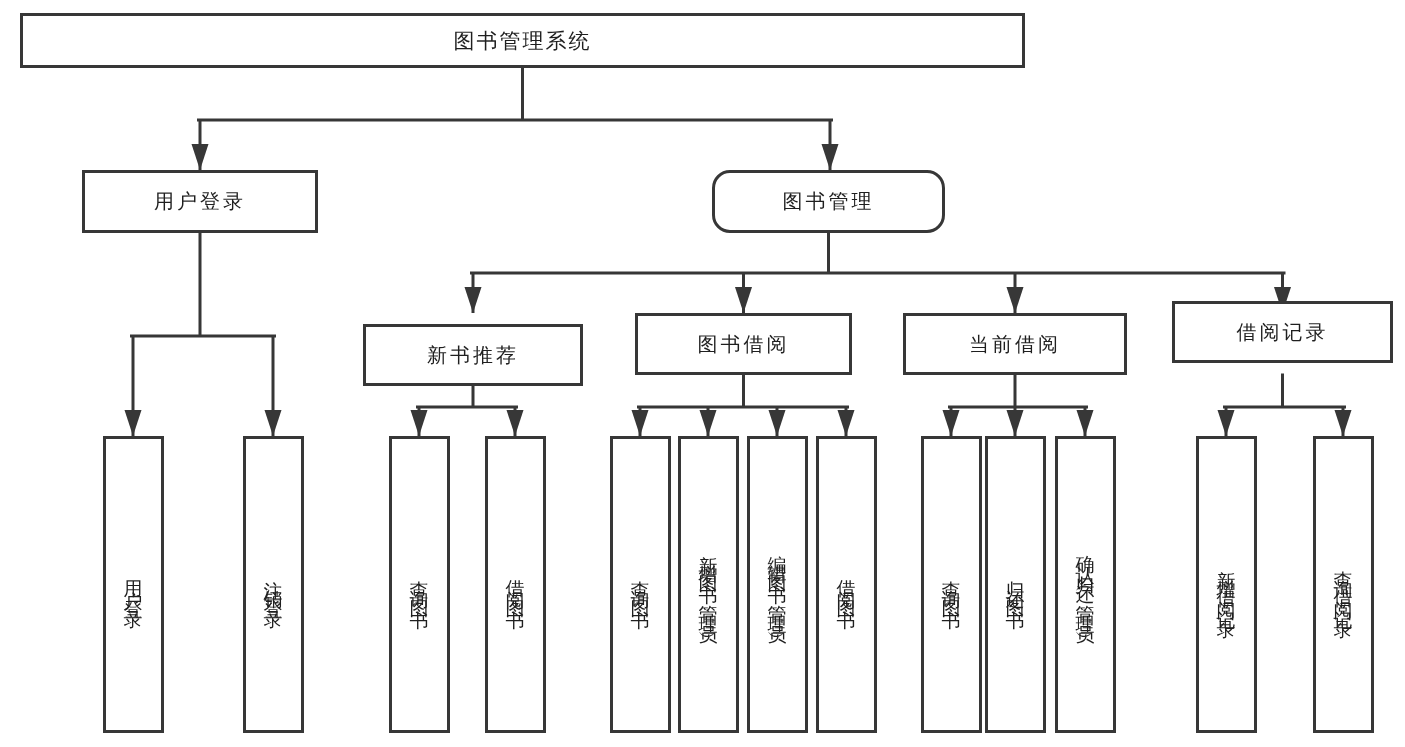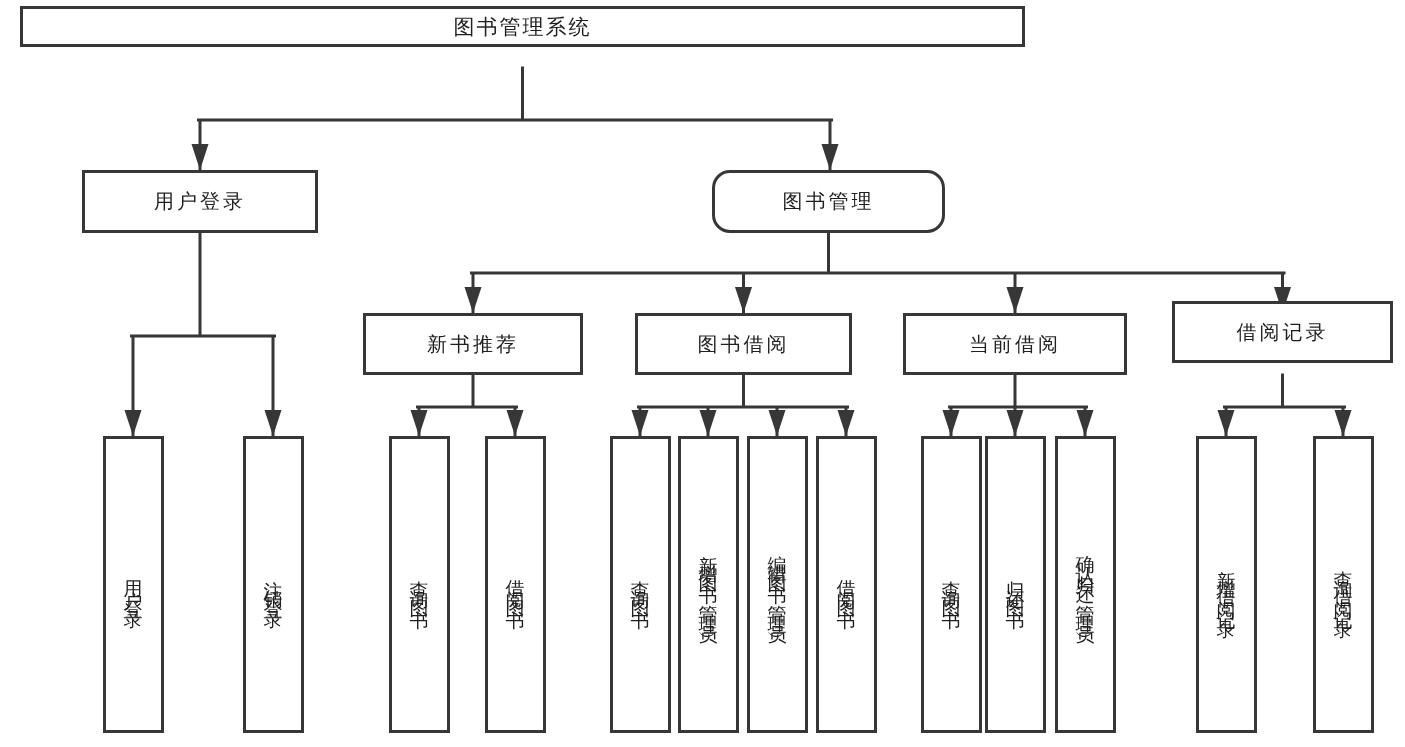--- a/index.html
+++ b/index.html
@@ -96,32 +96,32 @@
     <path d="M1015 375V407 M949.5 407H1086.5" stroke="#373737" stroke-width="3" stroke-linecap="square" fill="none"></path>
     <line x1="951" y1="407" x2="951" y2="436" stroke="#373737" stroke-width="3" marker-end="url(#arrow)"></line>
     <line x1="1015" y1="407" x2="1015" y2="436" stroke="#373737" stroke-width="3" marker-end="url(#arrow)"></line>
     <line x1="1085" y1="407" x2="1085" y2="436" stroke="#373737" stroke-width="3" marker-end="url(#arrow)"></line>
 
     <path d="M1282.5 375V407 M1224.5 407H1344.5" stroke="#373737" stroke-width="3" stroke-linecap="square" fill="none"></path>
     <line x1="1226" y1="407" x2="1226" y2="436" stroke="#373737" stroke-width="3" marker-end="url(#arrow)"></line>
     <line x1="1343" y1="407" x2="1343" y2="436" stroke="#373737" stroke-width="3" marker-end="url(#arrow)"></line>
   </svg>
 
-  <div class="node hnode root" style="left:20px;top:6px;width:1005px;height:41px;">
+  <div class="node hnode root" style="left:20px;top:13px;width:1005px;height:55px;">
     <span>图书管理系统</span>
   </div>
 
   <div class="node hnode" style="left:82px;top:170px;width:236px;height:63px;">
     <span>用户登录</span>
   </div>
   <div class="node hnode" style="left:712px;top:170px;width:233px;height:63px;border-radius:18px;">
     <span>图书管理</span>
   </div>
 
-  <div class="node hnode" style="left:363px;top:313px;width:220px;height:62px;">
+  <div class="node hnode" style="left:363px;top:324px;width:220px;height:62px;">
     <span>新书推荐</span>
   </div>
   <div class="node hnode" style="left:635px;top:313px;width:217px;height:62px;">
     <span>图书借阅</span>
   </div>
   <div class="node hnode" style="left:903px;top:313px;width:224px;height:62px;">
     <span>当前借阅</span>
   </div>
   <div class="node hnode" style="left:1172px;top:301px;width:221px;height:62px;">
     <span>借阅记录</span>

